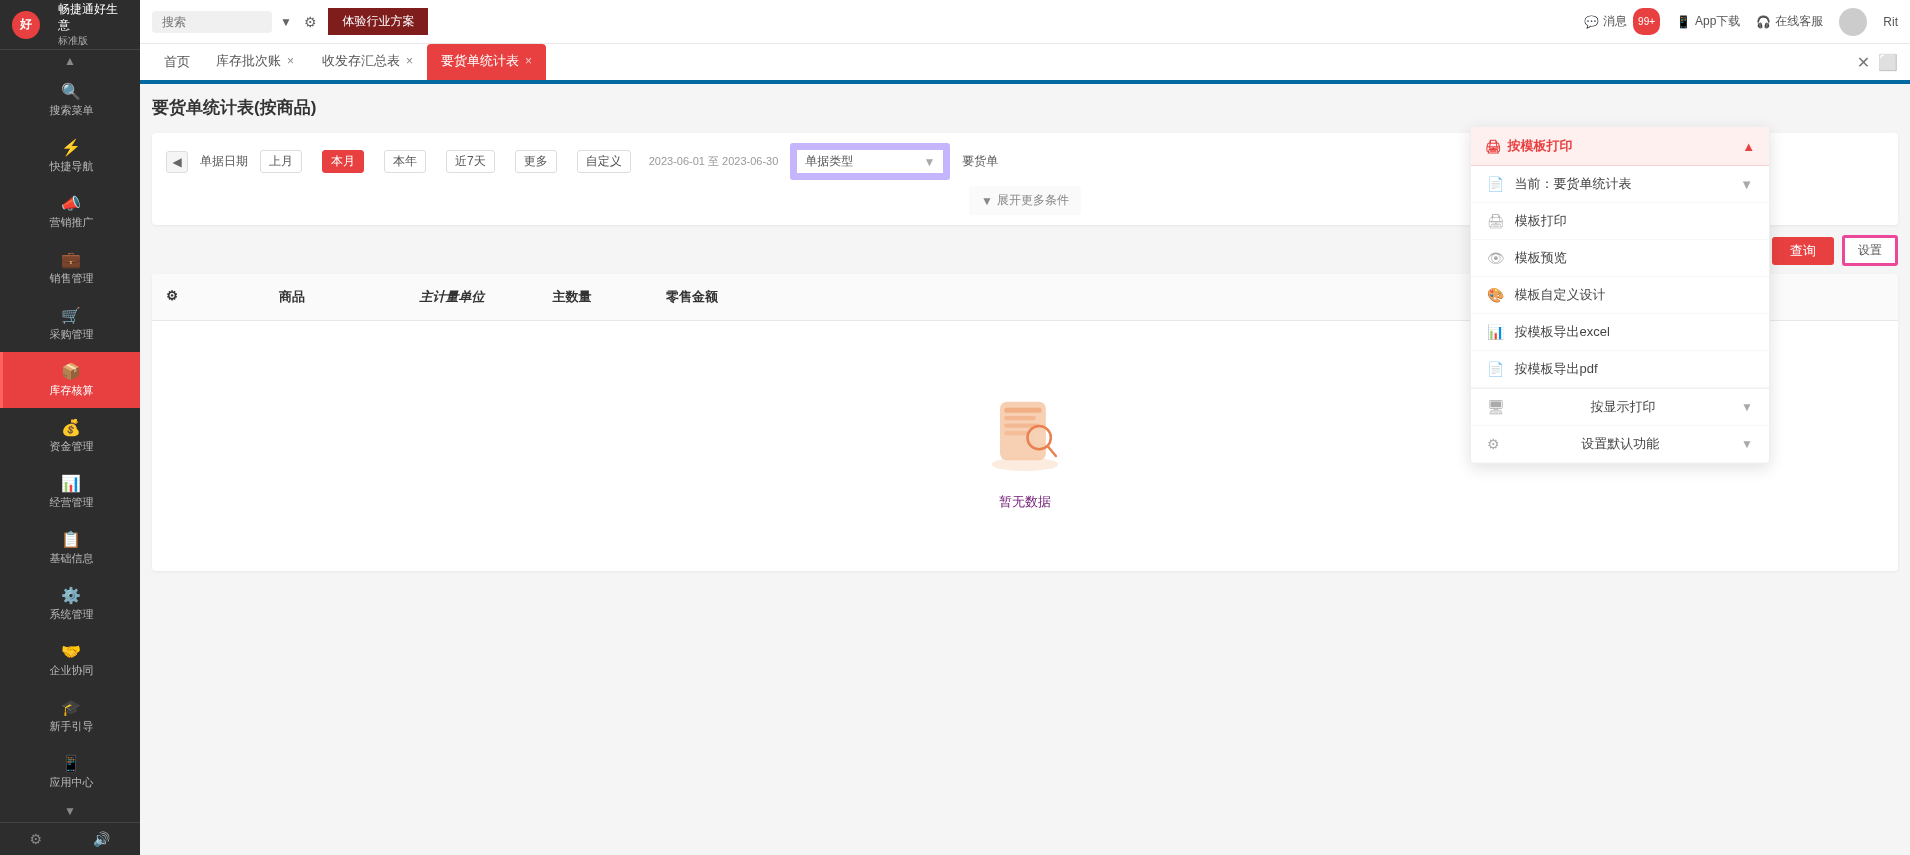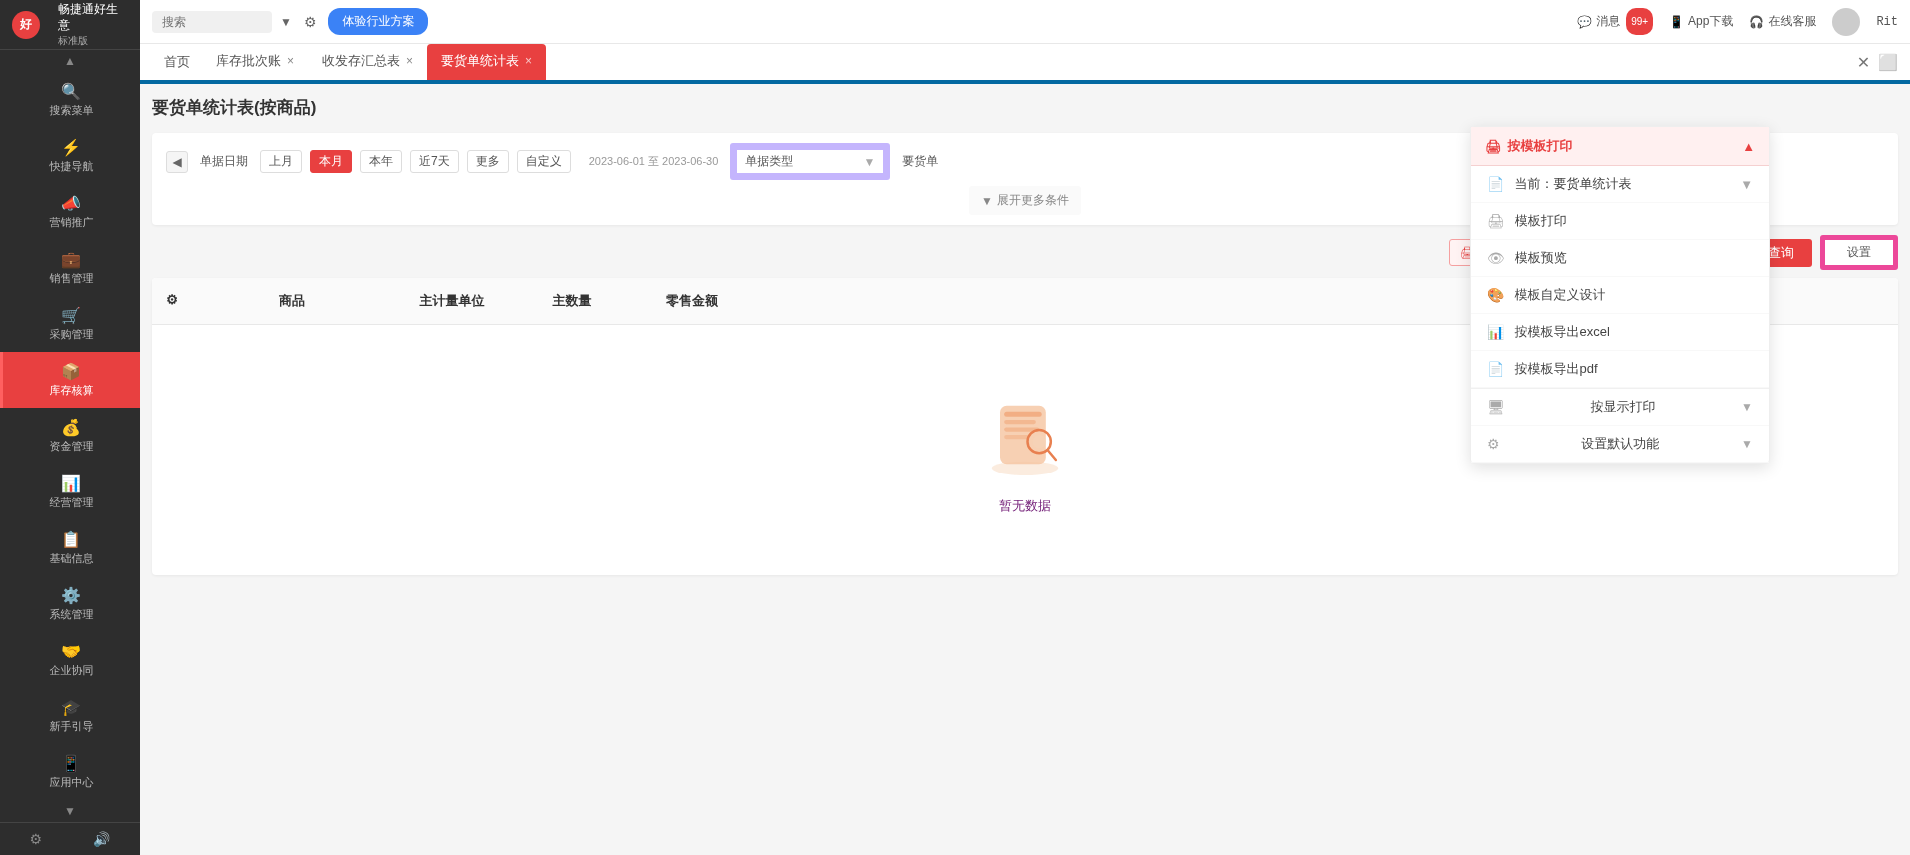--- a/index.html
+++ b/index.html
@@ -92,24 +92,24 @@
       border: none;
       border-radius: 4px;
       padding: 4px 10px;
       font-size: 12px;
       color: #999;
       width: 120px;
     }
     .topbar-dropdown { font-size: 12px; color: #666; cursor: pointer; }
     .topbar-gear { font-size: 14px; color: #666; cursor: pointer; padding: 0 4px; }
     .topbar-btn-trial {
-      background: #3b82f6;
+      background: #7f1d1d;
       color: white;
       border: none;
-      border-radius: 12px;
+      border-radius: 0;
       padding: 5px 14px;
       font-size: 12px;
       cursor: pointer;
     }
     .topbar-right {
       margin-left: auto;
       display: flex;
       align-items: center;
       gap: 16px;
       font-size: 12px;
@@ -124,21 +124,21 @@
       color: white;
       border-radius: 10px;
       font-size: 10px;
       padding: 8px 5px;
       margin-left: 2px;
     }
     .avatar {
       width: 28px; height: 28px; border-radius: 50%;
       background: #ccc; display: inline-block;
     }
-    .username { font-size: 12px; color: #555; font-family: Liberation Mono, monospace; }
+    .username { font-size: 12px; color: #555; }
 
     
     .tabs-bar {
       background: #fff;
       display: flex;
       align-items: center;
       padding: 0 12px;
       border-bottom: 4px solid #0369a1;
       height: 40px;
       gap: 0;
@@ -198,21 +198,21 @@
     }
     .filter-expand-btn {
       width: 22px; height: 22px;
       background: #f5f5f5;
       border: 1px solid #ddd;
       border-radius: 3px;
       display: flex; align-items: center; justify-content: center;
       cursor: pointer; font-size: 12px; color: #666;
     }
     .filter-label { font-size: 12px; color: #555; white-space: nowrap; }
-    .date-btns { display: flex; gap: 8px; align-items: flex-start; }
+    .date-btns { display: flex; gap: 20px; align-items: flex-start; }
     .date-btn {
       padding: 2px 8px;
       font-size: 12px;
       border: 1px solid #ddd;
       border-radius: 3px;
       cursor: pointer;
       color: #555;
       background: #fff;
     }
     .date-btn.active {
@@ -283,24 +283,24 @@
     .btn-query {
       background: #e84040;
       color: white;
       border: none;
       border-radius: 3px;
       padding: 5px 18px;
       font-size: 13px;
       cursor: pointer;
     }
     .btn-settings {
-      border: 5px solid #ec4899;
-      background: #fff;
-      border-radius: 3px;
-      padding: 4px 22px;
+      border: 3px solid #ec4899;
+      background: #fff;
+      border-radius: 3px;
+      padding: 4px 13px;
       font-size: 12px;
       color: #555;
       cursor: pointer;
     }
     .btn-more {
       background: #fff;
       border: 1px solid #ddd;
       border-radius: 3px;
       padding: 4px 8px;
       font-size: 14px;
@@ -324,21 +324,21 @@
     .th {
       padding: 6px 12px;
       font-size: 13px;
       color: #333;
       font-weight: bold;
       flex: 1;
       text-align: center;
     }
     .th:first-child { flex: 0 0 40px; }
     .th.goods { flex: 0 0 200px; }
-    .th.unit { flex: 0 0 120px; }
+    .th.unit { flex: 0 0 120px; font-style: italic; }
     .th.qty { flex: 0 0 120px; }
     .th.amount { flex: 0 0 120px; }
 
     .empty-state {
       display: flex;
       flex-direction: column;
       align-items: center;
       justify-content: center;
       padding: 60px 0;
     }

